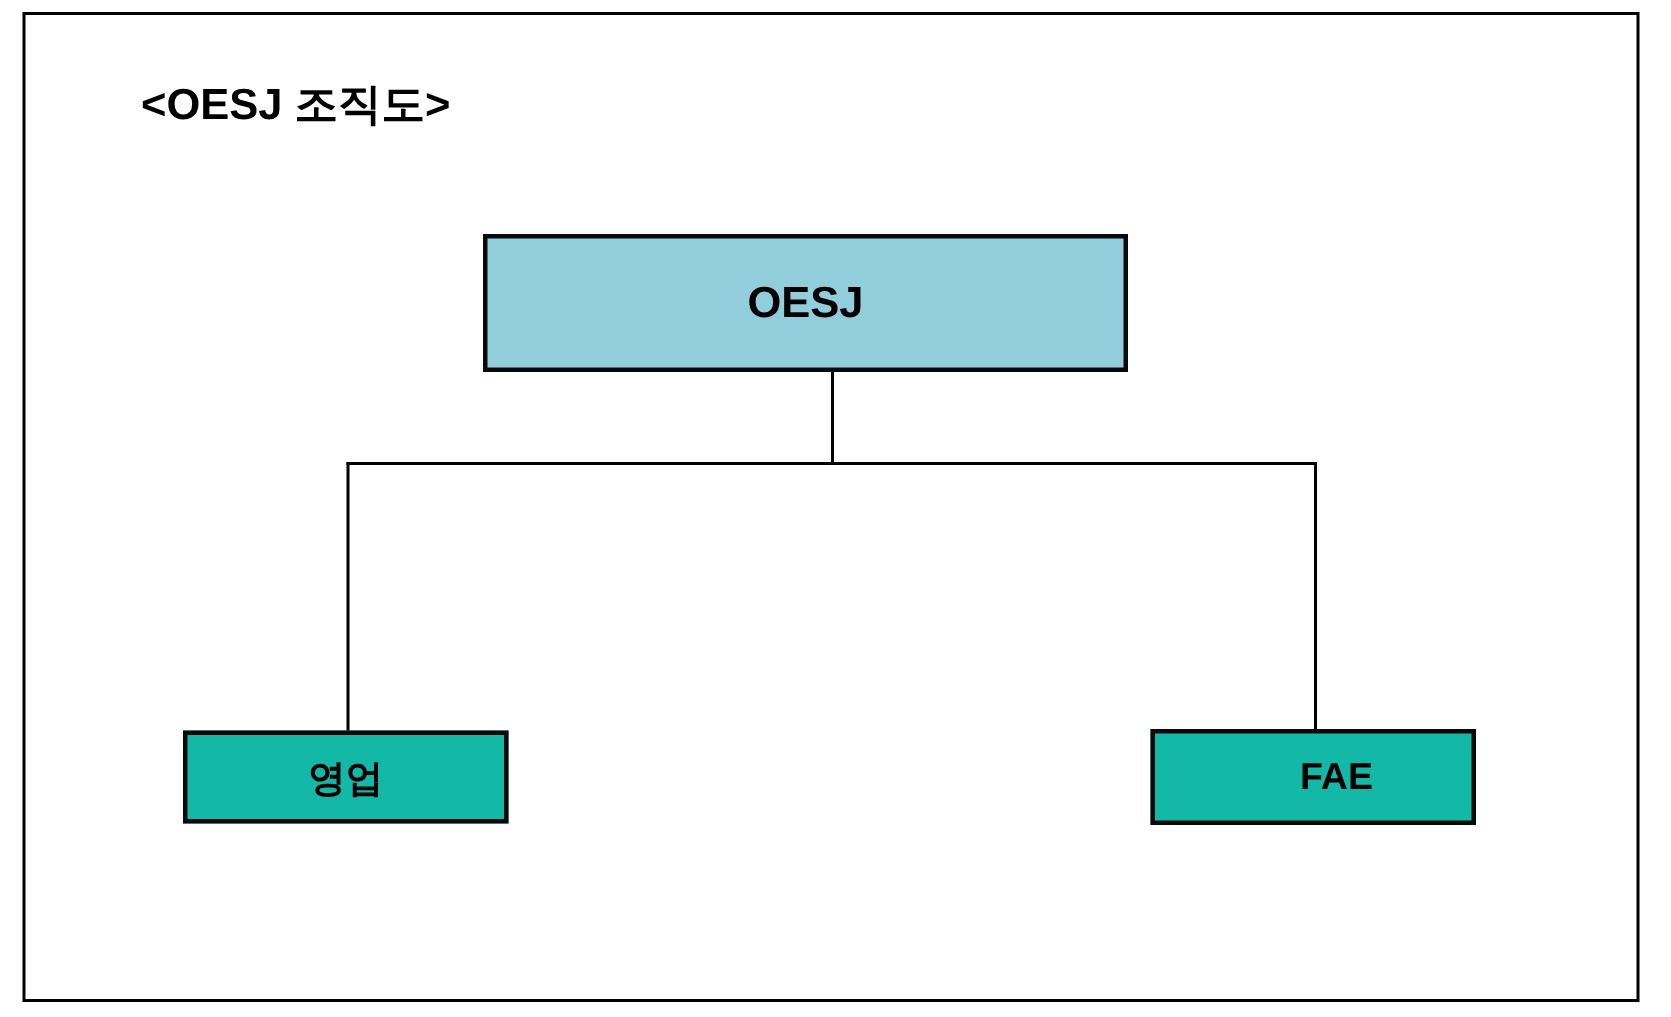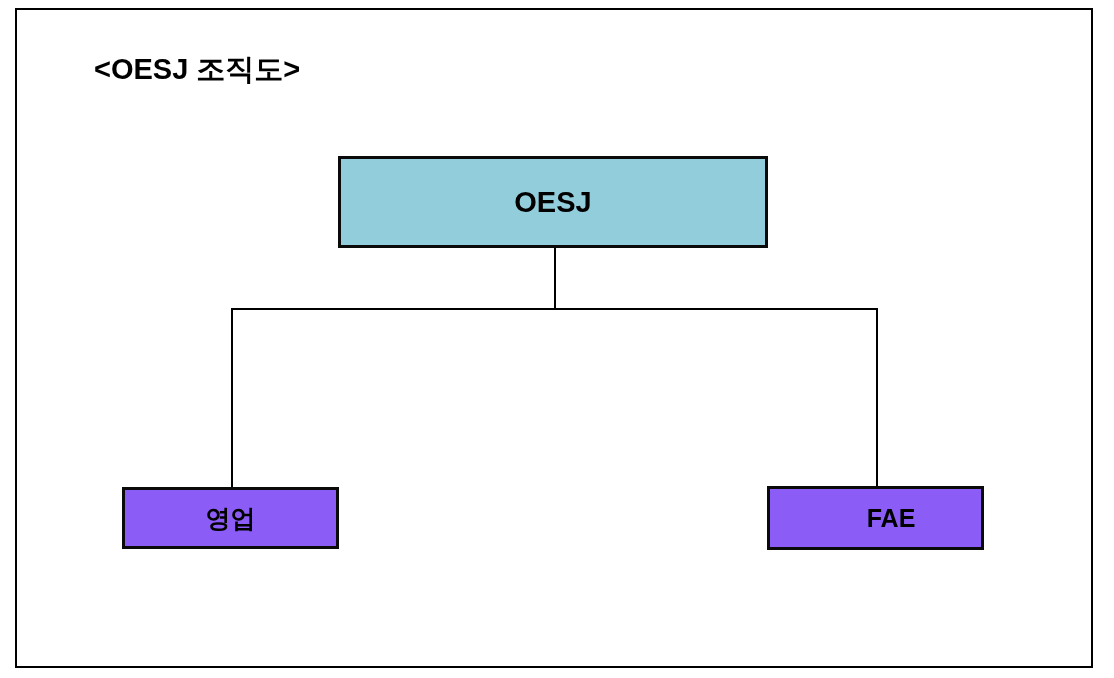--- a/index.html
+++ b/index.html
@@ -36,30 +36,30 @@
   .node {
     display: flex;
     align-items: center;
     justify-content: center;
     font-weight: bold;
     color: #000000;
     border: 3px solid #0a0a0a;
   }
 
   .node-root {
-    left: 338px;
+    left: 322px;
     top: 156px;
     width: 430px;
     height: 92px;
     background: #92CDDC;
     font-size: 29px;
   }
 
   .node-child {
-    background: #8b5cf6;
+    background: #14b8a6;
     font-size: 25px;
   }
 
   .node-sales {
     left: 122px;
     top: 487px;
     width: 217px;
     height: 62px;
   }
 

